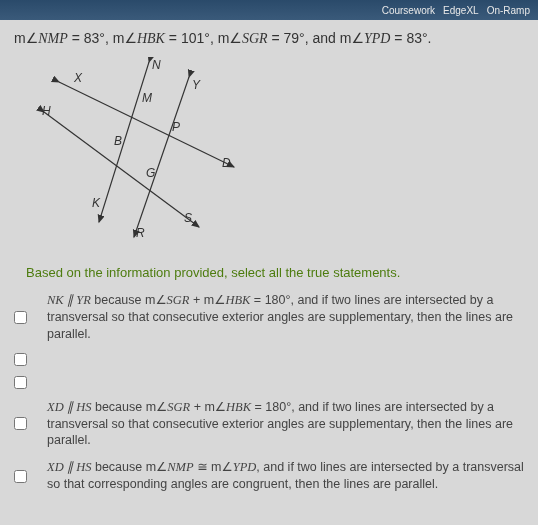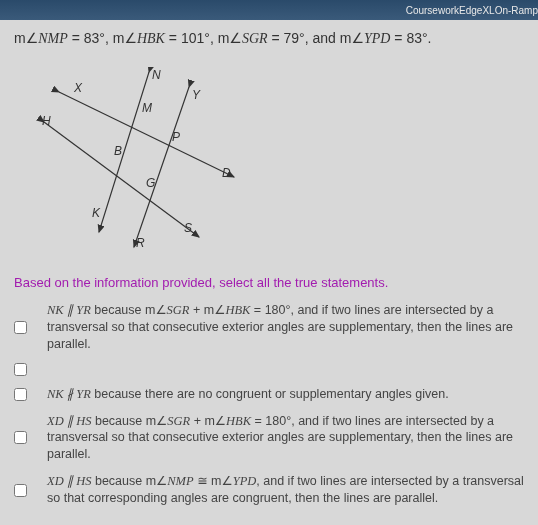--- a/index.html
+++ b/index.html
@@ -9,41 +9,42 @@
     width: 538px;
     height: 525px;
     overflow: hidden;
   }
   .header {
     background: linear-gradient(#2a4a6a, #3a5a7a);
     height: 20px;
     display: flex;
     justify-content: flex-end;
     align-items: center;
-    gap: 0;
+    padding-right: 8px;
+    gap: 8px;
   }
   .header span {
     color: #e8e8e8;
     font-size: 10px;
   }
   .content {
     padding: 10px 14px;
     color: #333;
   }
   .given {
     font-size: 14px;
-    margin-bottom: 20px;
+    margin-bottom: 10px;
   }
   .figure {
     margin: 8px 0 12px 10px;
   }
   .prompt {
     font-size: 13px;
-    margin: 14px 0 10px 0;
-    color: #a21caf;
+    margin: 14px 0 10px 12px;
+    color: #4d7c0f;
   }
   .option {
     display: flex;
     align-items: center;
     gap: 20px;
     margin-bottom: 6px;
     padding: 2px 0;
   }
   .option input {
     flex-shrink: 0;
@@ -116,23 +117,20 @@
       <input type="checkbox" style="">
       <div class="option-text">
         <span class="math-ital">NK ∥ YR</span><span> because m∠</span><span class="math-ital">SGR</span><span> + m∠</span><span class="math-ital">HBK</span><span> = 180°</span><span>, and if two lines are intersected by a transversal so that consecutive exterior angles are supplementary, then the lines are parallel.</span>
       </div>
     </div>
     <div class="option">
       <input type="checkbox" style="">
     </div>
     <div class="option">
       <input type="checkbox" style="">
-      <div class="option-text">
-        <span class="math-ital">NK ∦ YR</span><span> because there are no congruent or supplementary angles given.</span>
-      </div>
     </div>
     <div class="option">
       <input type="checkbox" style="">
       <div class="option-text">
         <span class="math-ital">XD ∥ HS</span><span> because m∠</span><span class="math-ital">SGR</span><span> + m∠</span><span class="math-ital">HBK</span><span> = 180°</span><span>, and if two lines are intersected by a transversal so that consecutive exterior angles are supplementary, then the lines are parallel.</span>
       </div>
     </div>
     <div class="option">
       <input type="checkbox" style="">
       <div class="option-text">

